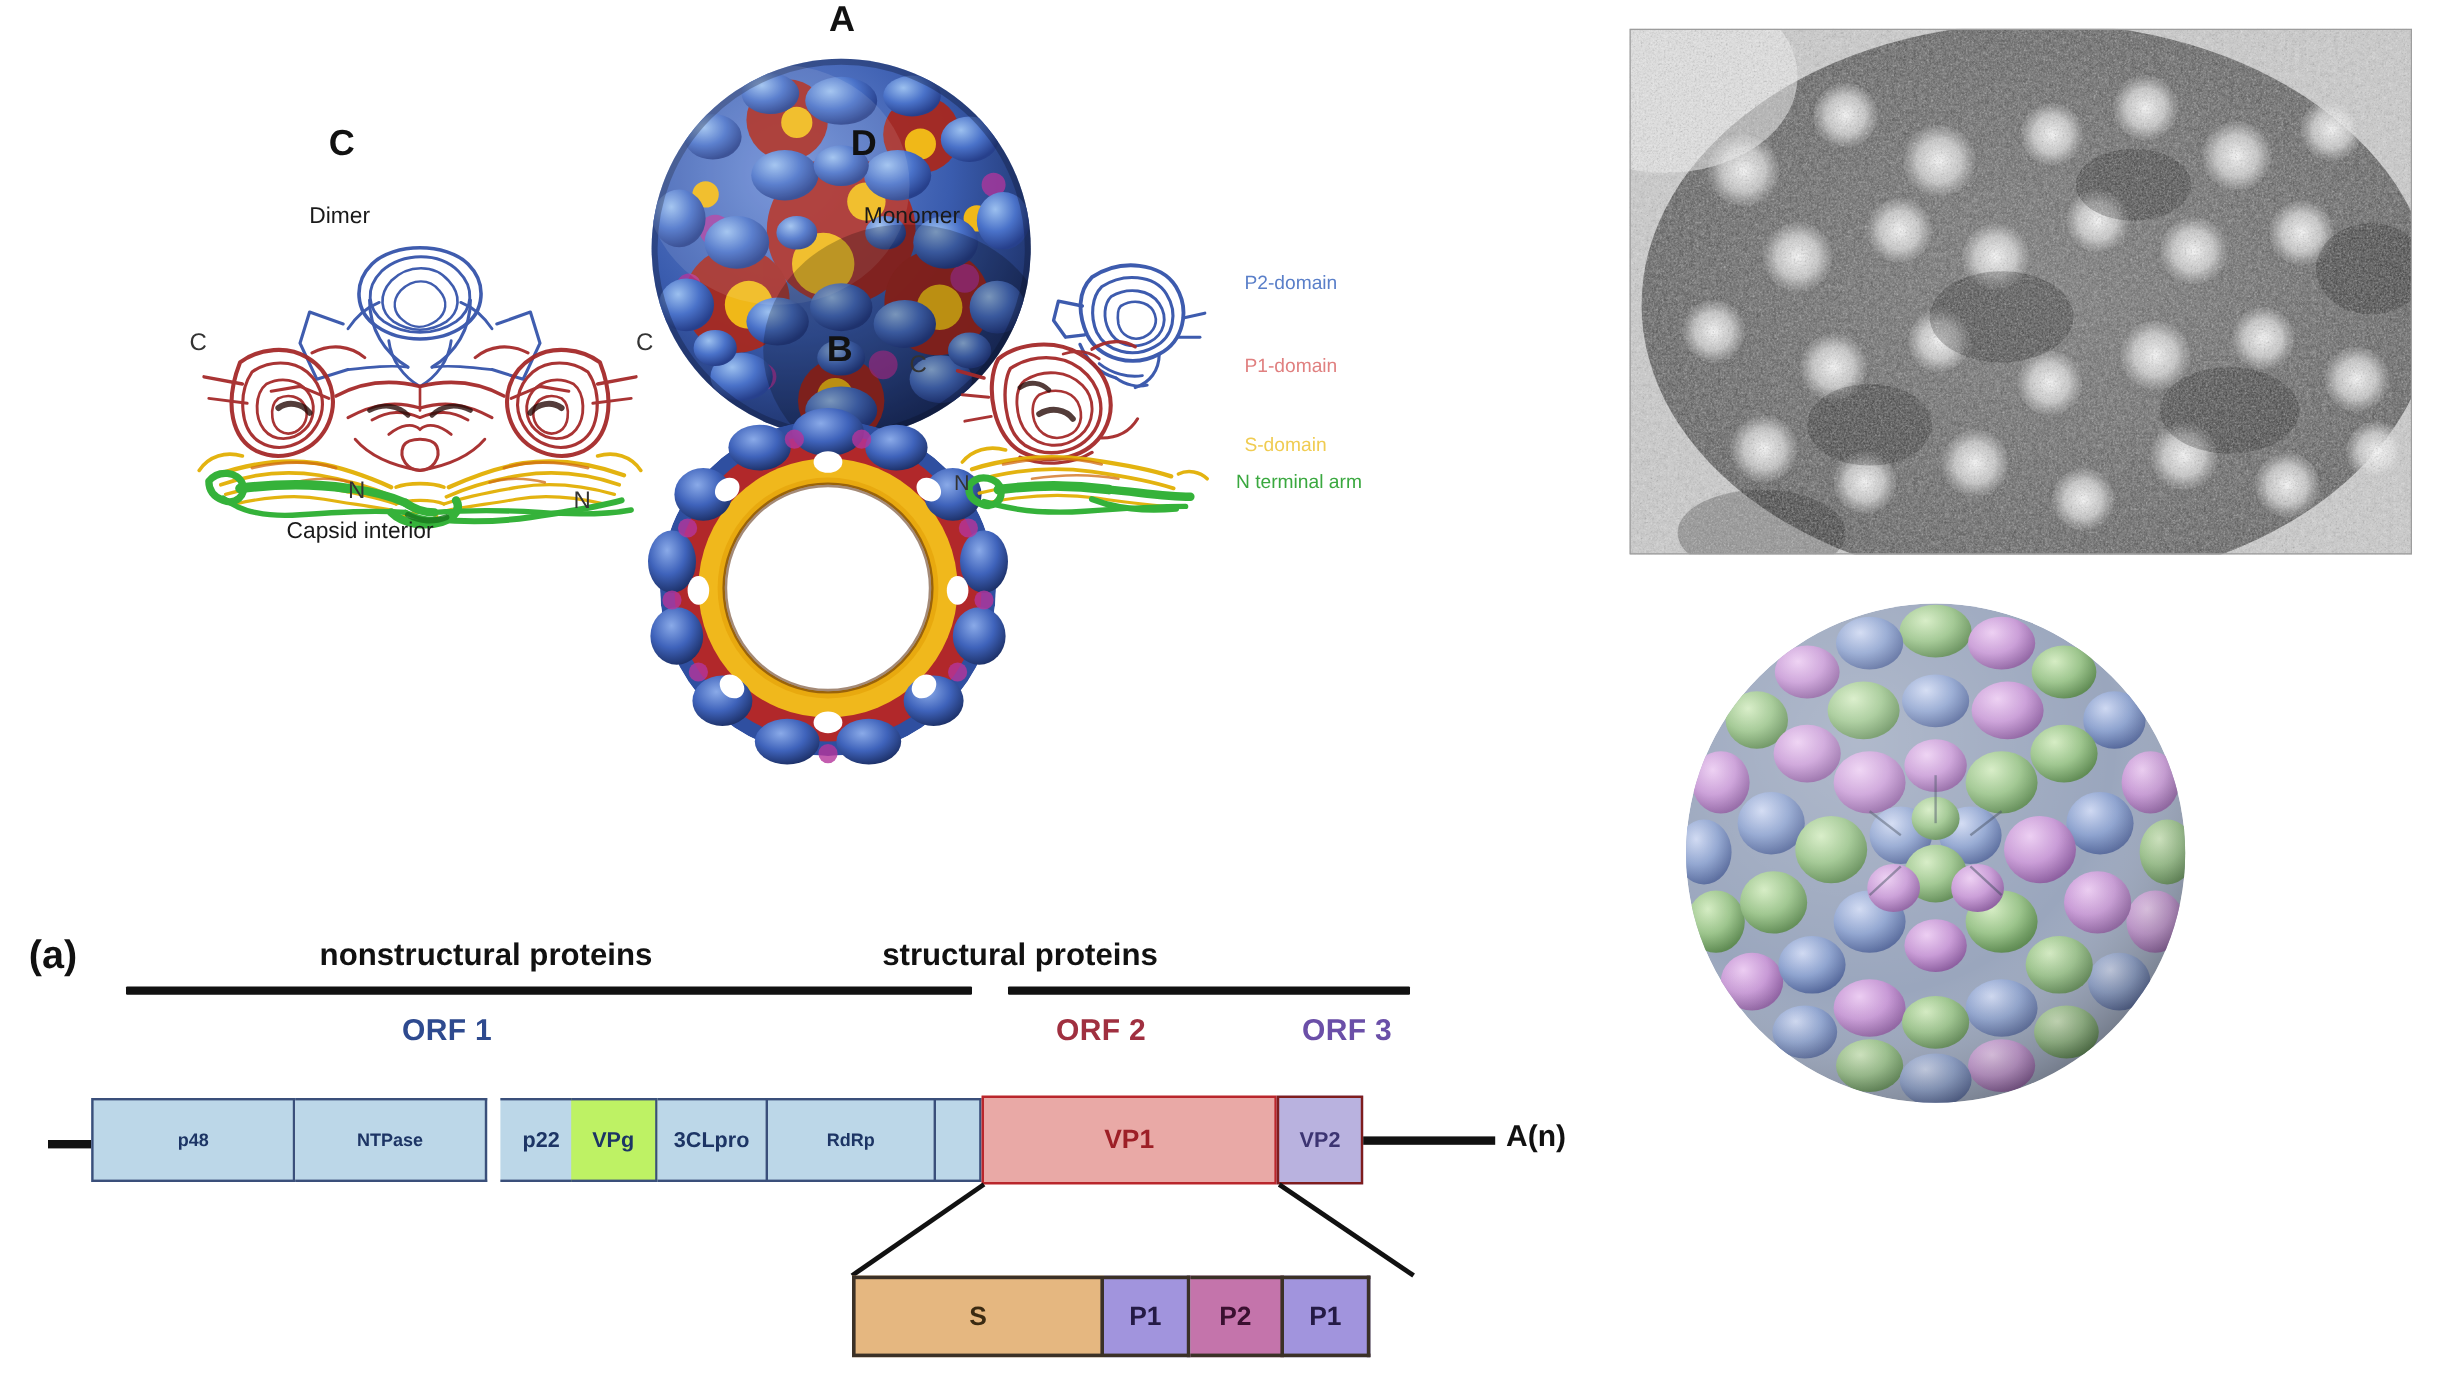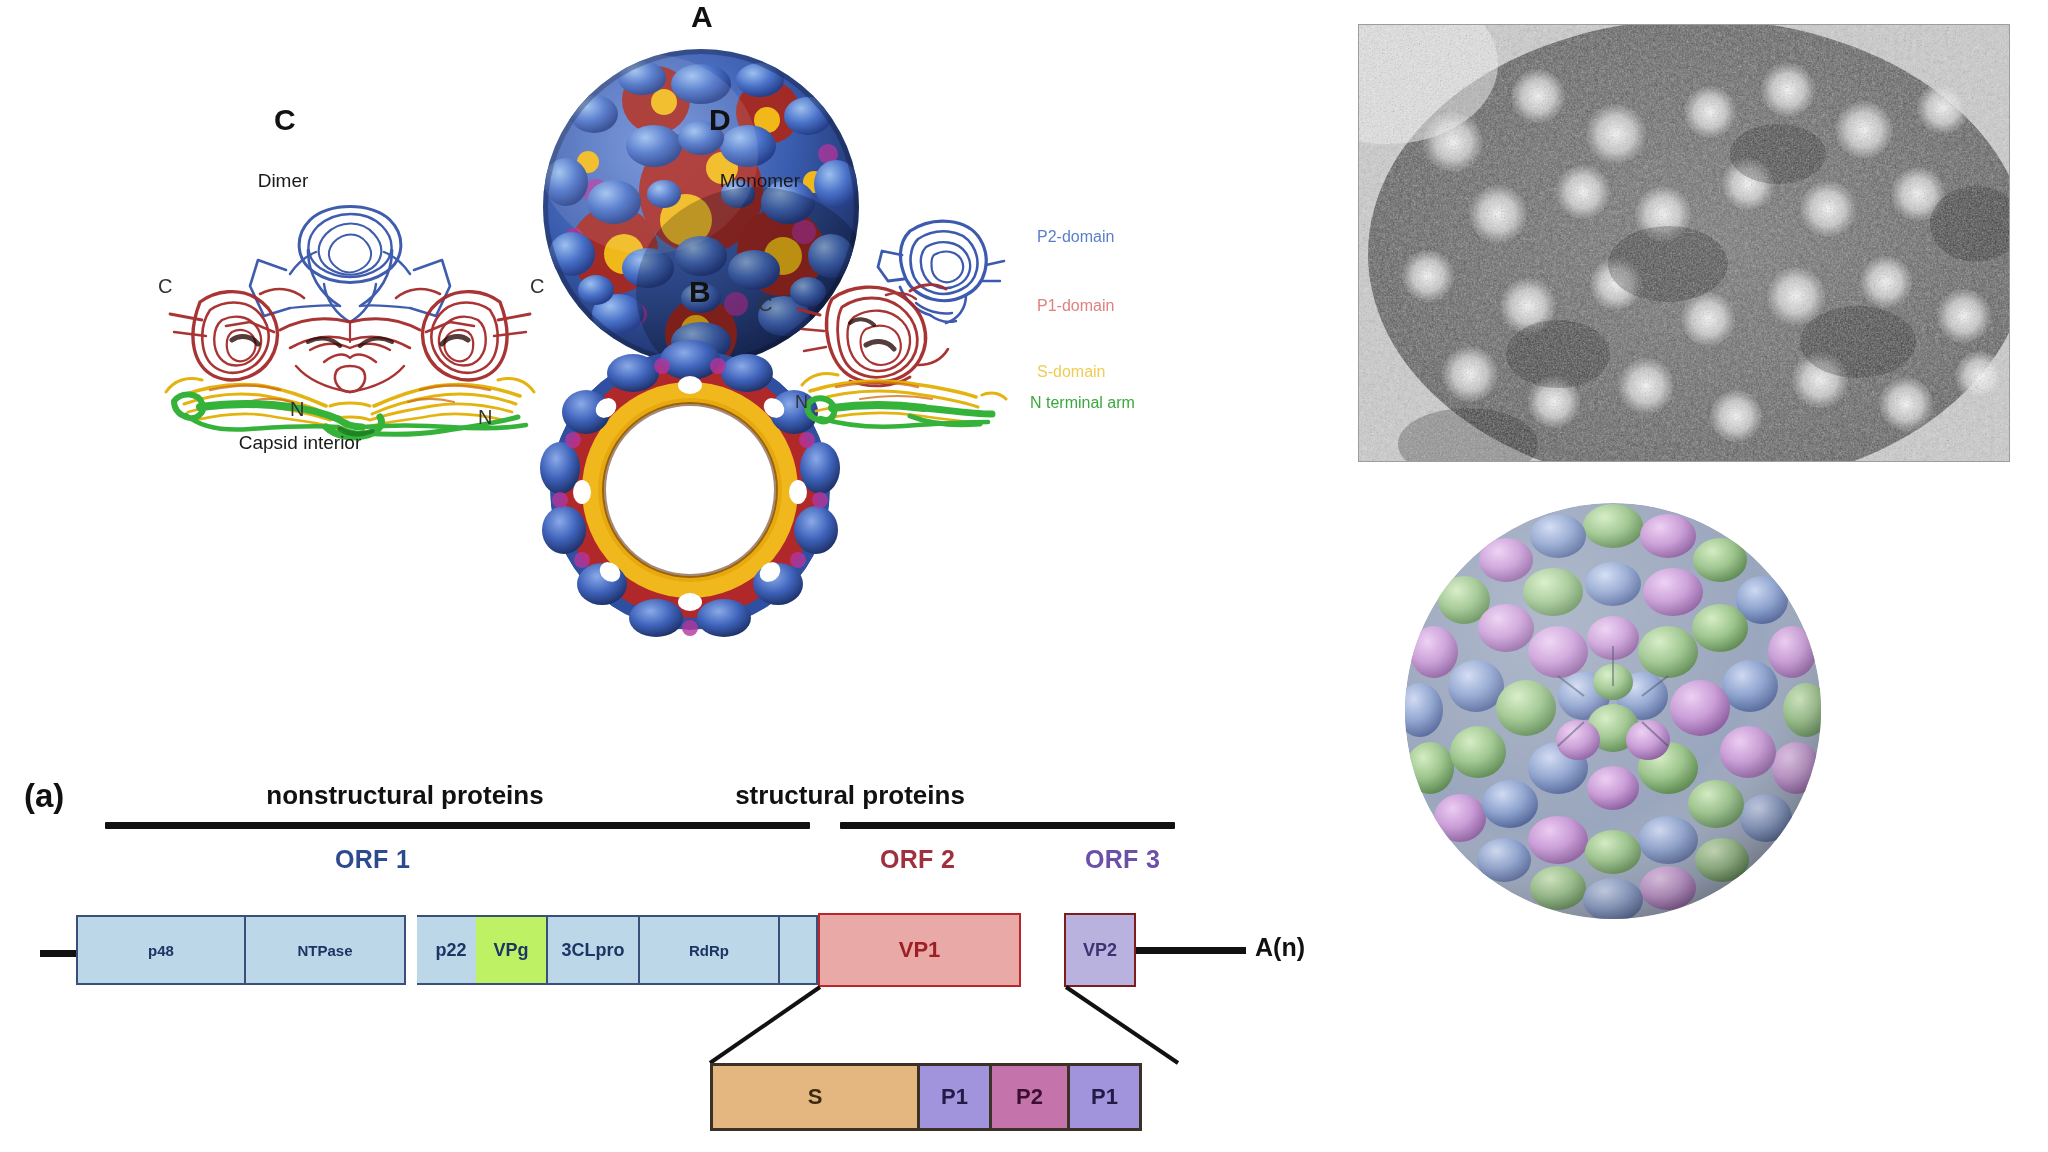--- a/index.html
+++ b/index.html
@@ -618,21 +618,21 @@
 
   <div class="gbox" style="left:76px;top:915px;width:170px;height:70px;background:#bcd7e8;border:2px solid #3a4f7a;color:#1d3565;">p48</div>
   <div class="gbox" style="left:246px;top:915px;width:160px;height:70px;background:#bcd7e8;border:2px solid #3a4f7a;border-left:none;color:#1d3565;">NTPase</div>
   <div class="gbox" style="left:406px;top:915px;width:70px;height:70px;background:#bcd7e8;border:2px solid #3a4f7a;border-left:none;color:#1d3565;font-size:18px;margin-left:11px;">p22</div>
   <div class="gbox" style="left:476px;top:915px;width:72px;height:70px;background:#bef264;border:2px solid #3a4f7a;border-left:none;color:#1d3565;font-size:18px;">VPg</div>
   <div class="gbox" style="left:548px;top:915px;width:92px;height:70px;background:#bcd7e8;border:2px solid #3a4f7a;border-left:none;color:#1d3565;font-size:18px;">3CLpro</div>
   <div class="gbox" style="left:640px;top:915px;width:140px;height:70px;background:#bcd7e8;border:2px solid #3a4f7a;border-left:none;color:#1d3565;">RdRp</div>
 
   <div class="gbox" style="left:780px;top:915px;width:38px;height:70px;background:#bcd7e8;border:2px solid #3a4f7a;border-left:none;"></div>
 
-  <div class="gbox" style="left:818px;top:913px;width:203px;height:74px;background:#e9a9a6;border:2px solid #b9262c;color:#9d1f26;font-size:22px;">VP1</div>
+  <div class="gbox" style="left:818px;top:913px;width:246px;height:74px;background:#e9a9a6;border:2px solid #b9262c;color:#9d1f26;font-size:22px;">VP1</div>
 
   <div class="gbox" style="left:1064px;top:913px;width:72px;height:74px;background:#b9b2df;border:2px solid #7f1d1d;color:#3c3472;font-size:18px;">VP2</div>
 
   <div class="tail" style="left:1136px;top:947px;width:110px;"></div>
   <div class="abs an" style="left:1255px;top:933px;">A(n)</div>
 
   <div class="abs" style="left:680px;top:985px;width:570px;height:80px;">
     <svg width="570" height="80" viewBox="0 0 570 80">
       <line x1="140" y1="2" x2="30" y2="78" stroke="#111" stroke-width="4"></line>
       <line x1="386" y1="2" x2="498" y2="78" stroke="#111" stroke-width="4"></line>

